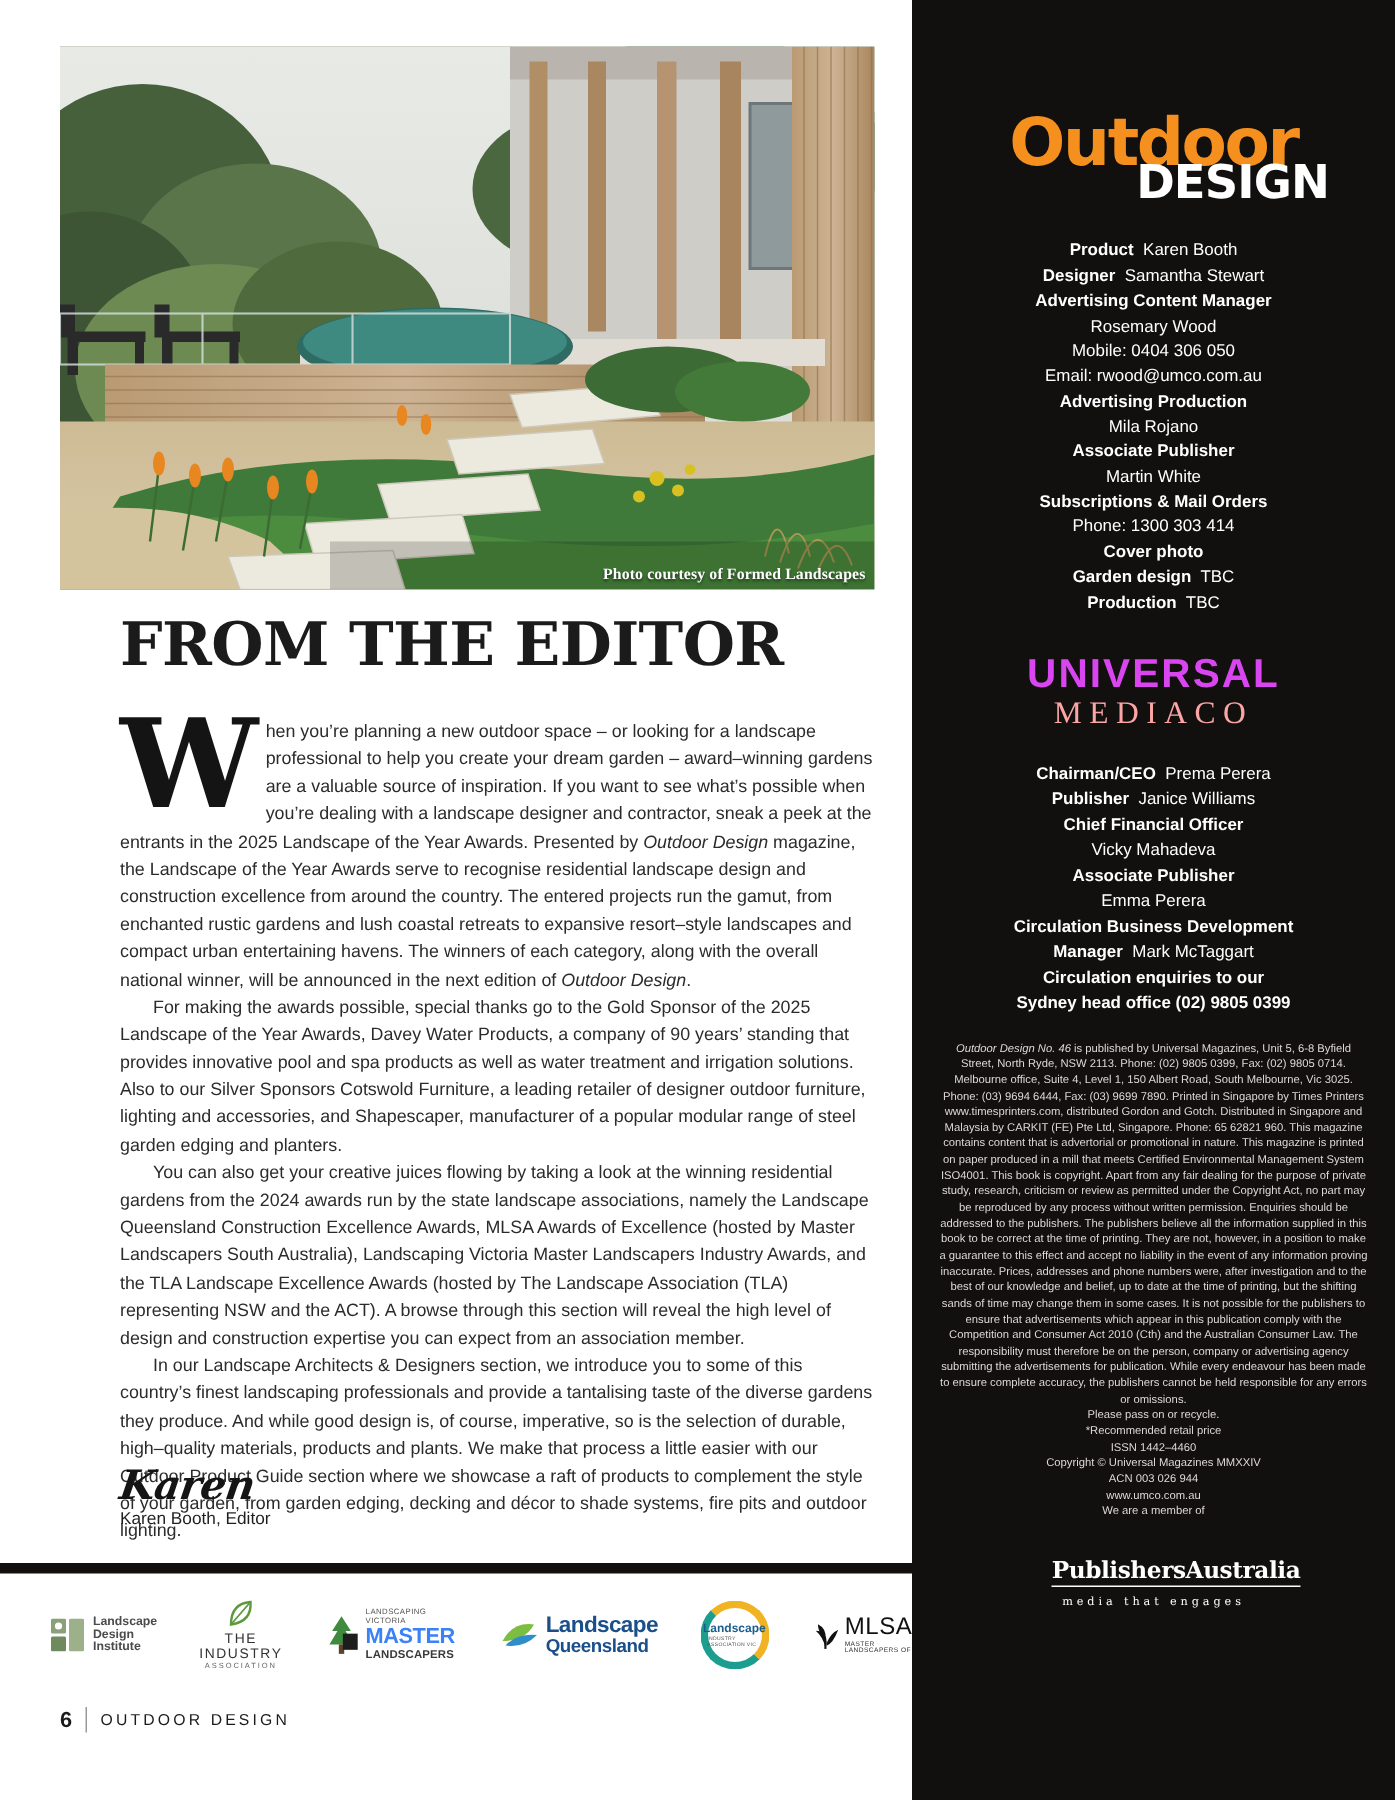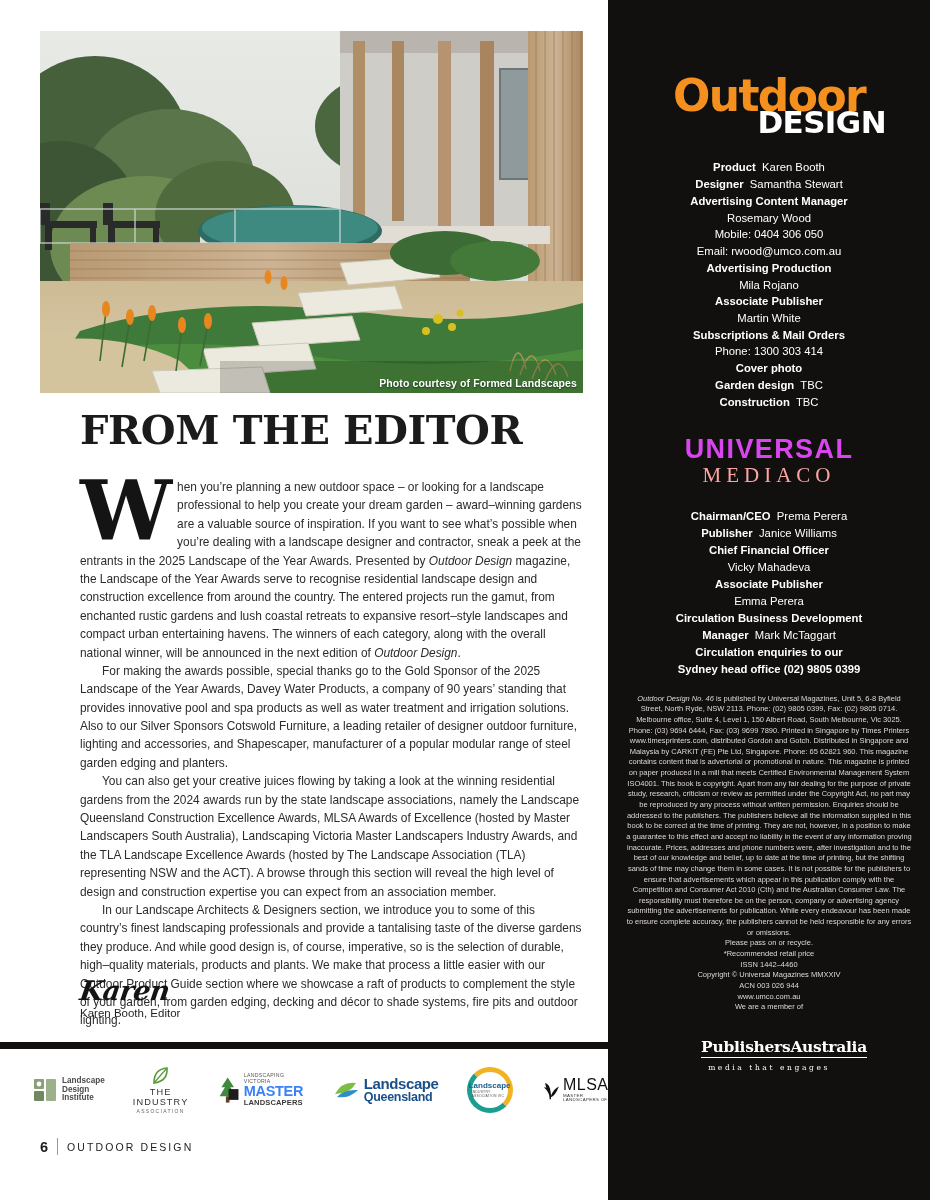--- a/index.html
+++ b/index.html
@@ -85,20 +85,21 @@
 
   
   .left-col { position: absolute; top: 0; left: 0; width: 608px; height: 1200px; }
 
   
   .photo {
     position: absolute; left: 40px; top: 31px;
     width: 543px; height: 362px;
     overflow: hidden;
     background: #9aa48f;
+    font-family: Liberation Serif, serif;
   }
   .photo svg { display:block; width:100%; height:100%; }
   .photo-credit {
     position: absolute; right: 6px; bottom: 4px;
     font-size: 10.5px; font-weight: 600; color: #ffffff;
     text-shadow: 0 1px 2px rgba(0,0,0,.55);
     letter-spacing: .1px;
   }
 
   
@@ -463,21 +464,21 @@
         <div class="row"><span class="plain">Mobile: 0404 306 050</span></div>
         <div class="row"><span class="plain">Email: rwood@umco.com.au</span></div>
         <div class="row"><b>Advertising Production</b></div>
         <div class="row"><span class="plain">Mila Rojano</span></div>
         <div class="row"><b>Associate Publisher</b></div>
         <div class="row"><span class="plain">Martin White</span></div>
         <div class="row"><b>Subscriptions &amp; Mail Orders</b></div>
         <div class="row"><span class="plain">Phone: 1300 303 414</span></div>
         <div class="row"><b>Cover photo</b></div>
         <div class="row"><b>Garden design</b><span class="plain">&nbsp; TBC</span></div>
-        <div class="row"><b>Construction</b><span class="plain">&nbsp; TBC</span></div>
+        <div class="row"><b>Production</b><span class="plain">&nbsp; TBC</span></div>
       </div>
 
     <div class="umc-logo">
       <span class="umc-1">UNIVERSAL</span>
       <span class="umc-2">MEDIACO</span>
     </div>
 
     <div class="corp" id="corp-list">
         <div><b>Chairman/CEO</b><span>&nbsp; Prema Perera</span></div>
         <div><b>Publisher</b><span>&nbsp; Janice Williams</span></div>

